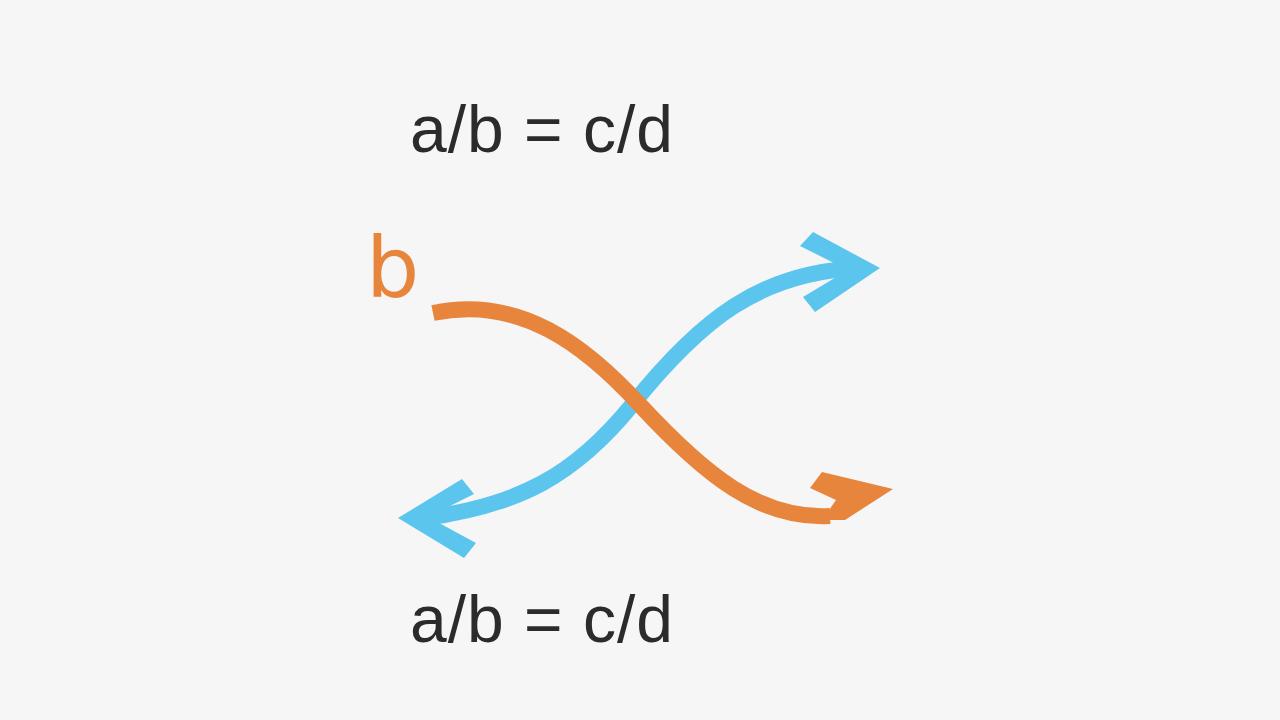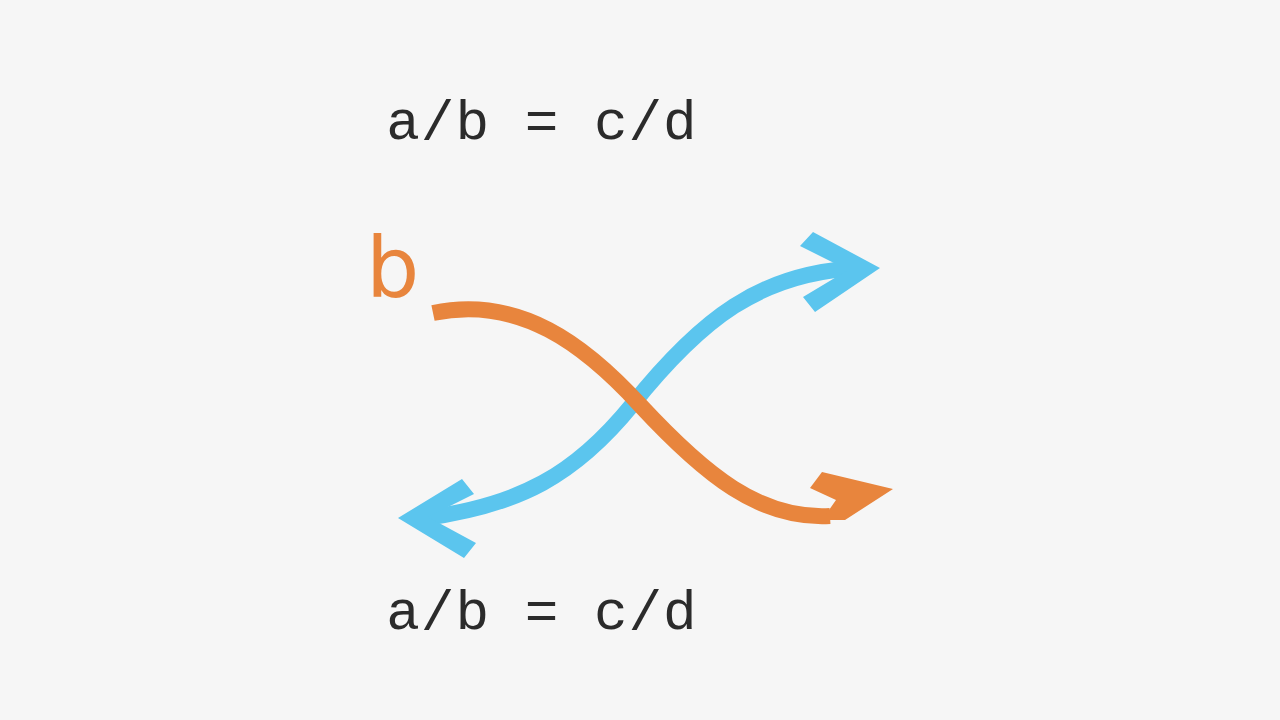--- a/index.html
+++ b/index.html
@@ -14,22 +14,22 @@
       position: relative;
       width: 1280px;
       height: 720px;
       background: #f6f6f6;
     }
     .equation {
       position: absolute;
       left: 0;
       width: 1084px;
       text-align: center;
-      font-family: Liberation Mono, monospace;
-      font-size: 56px;
+      font-family: Liberation Sans, sans-serif;
+      font-size: 66px;
       color: #2b2b2b;
       letter-spacing: 1px;
       line-height: 1;
       white-space: nowrap;
     }
     .equation-top { top: 96px; }
     .equation-bottom { top: 586px; }
     .label-b {
       position: absolute;
       left: 366px;

